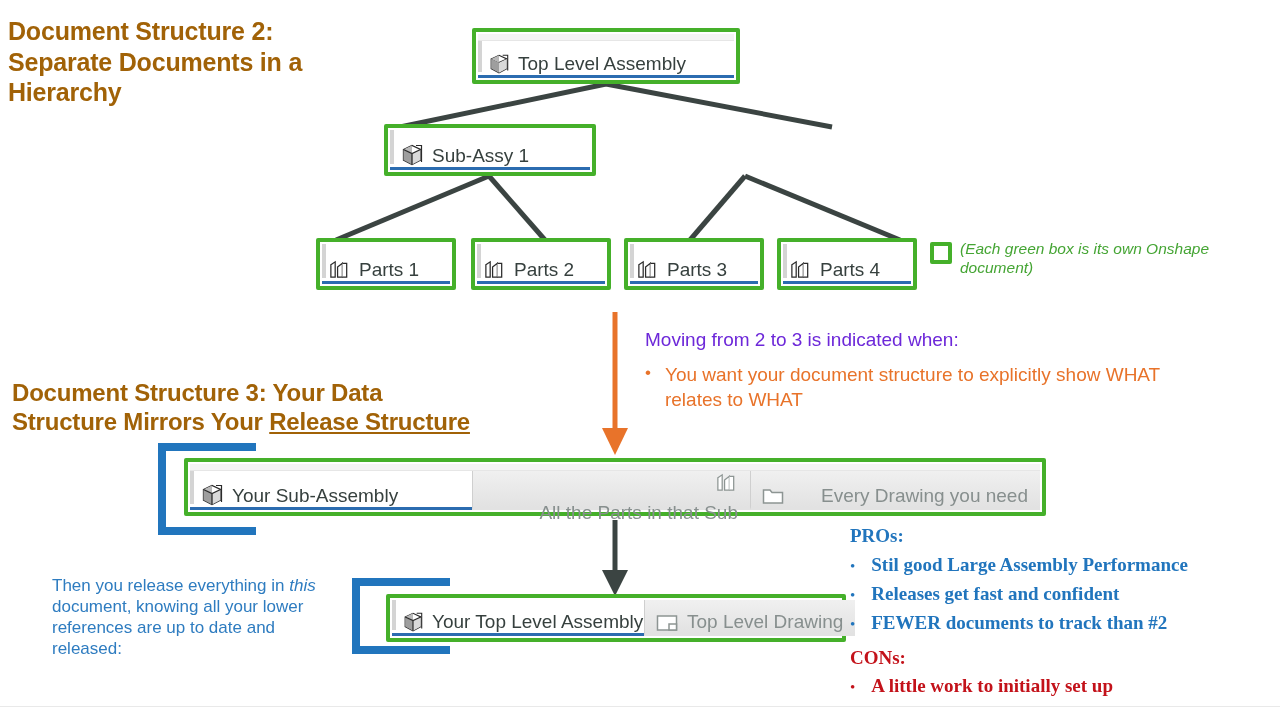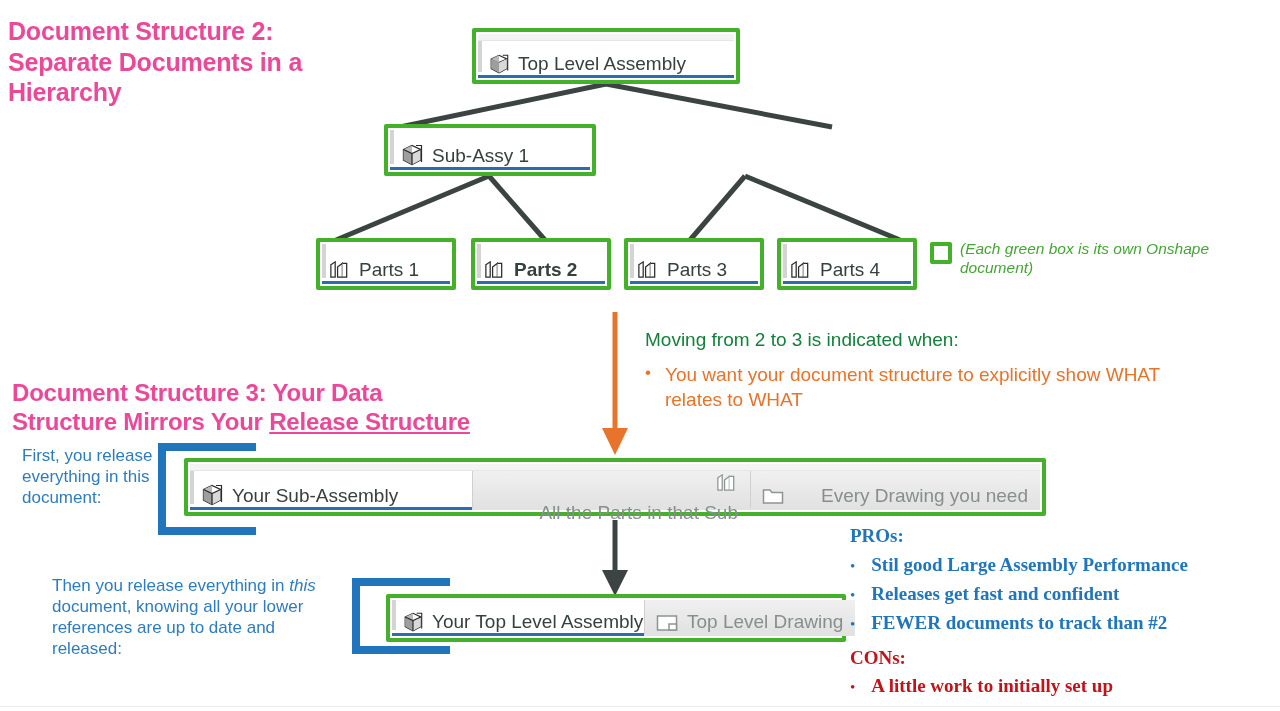--- a/index.html
+++ b/index.html
@@ -8,21 +8,21 @@
     background: #ffffff;
     font-family: "Liberation Sans", sans-serif;
     overflow: hidden;
   }
   #stage { position: relative; width: 1280px; height: 711px; background: #fff; }
 
   
   .heading {
     position: absolute;
     font-weight: bold;
-    color: #ec4899;
+    color: #a16207;
     line-height: 1.22;
     letter-spacing: -0.2px;
   }
   #heading-2 { left: 8px; top: 16px; font-size: 25px; width: 330px; }
   #heading-3 { left: 12px; top: 378px; font-size: 24px; width: 520px; }
   .underline-part { text-decoration: underline; text-underline-offset: 2px; }
 
   
   .doc-box {
     position: absolute;
@@ -81,21 +81,21 @@
     width: 22px; height: 22px;
     border: 4px solid #45b02a; background: #fff; border-radius: 2px;
     margin-top: 2px;
   }
   #legend .txt {
     font-size: 15.5px; font-style: italic; color: #45a534; line-height: 1.2;
   }
 
   
   #orange-block { position: absolute; left: 645px; top: 328px; width: 600px; }
-  #orange-title { font-size: 19px; color: #15803d; line-height: 1.3; }
+  #orange-title { font-size: 19px; color: #6d28d9; line-height: 1.3; }
   #orange-bullet-row { display: flex; gap: 14px; margin-top: 9px; padding-left: 0px; }
   #orange-bullet-row .dot { color: #e8732a; font-size: 17px; line-height: 1.35; }
   #orange-bullet-row .txt { font-size: 19px; color: #e8732a; line-height: 1.33; width: 545px; }
 
   
   .blue-note { position: absolute; color: #2e7cc0; line-height: 1.24; }
   #note-first { left: 22px; top: 445px; width: 140px; font-size: 17px; }
   #note-then  { left: 52px; top: 575px; width: 292px; font-size: 17px; }
   .ital { font-style: italic; }
 
@@ -198,21 +198,21 @@
         <svg width="23" height="23" viewBox="0 0 24 24">
           <path d="M3 7 L7.5 4 L7.5 20 L3 20 Z" fill="#ffffff" stroke="#2b2b2b" stroke-width="1.3"></path>
           <path d="M10 9.5 L15 5.5 L15 20 L10 20 Z" fill="#ffffff" stroke="#2b2b2b" stroke-width="1.3"></path>
           <path d="M15 5.5 L19.5 5.5 L19.5 20 L15 20" fill="#ffffff" stroke="#2b2b2b" stroke-width="1.3"></path>
         </svg>
       </span>
       <span>Parts 1</span>
     </div>
   </div>
 
-  <div class="doc-box" style="left:471px; top:238px; width:140px; height:52px;font-weight:bold;">
+  <div class="doc-box" style="left:471px; top:238px; width:140px; height:52px;">
     <div class="tab active" style="width:100%; padding:0 6px;">
       <span class="ico">
         <svg width="23" height="23" viewBox="0 0 24 24">
           <path d="M3 7 L7.5 4 L7.5 20 L3 20 Z" fill="#ffffff" stroke="#2b2b2b" stroke-width="1.3"></path>
           <path d="M10 9.5 L15 5.5 L15 20 L10 20 Z" fill="#ffffff" stroke="#2b2b2b" stroke-width="1.3"></path>
           <path d="M15 5.5 L19.5 5.5 L19.5 20 L15 20" fill="#ffffff" stroke="#2b2b2b" stroke-width="1.3"></path>
         </svg>
       </span>
       <span>Parts 2</span>
     </div>
@@ -250,21 +250,20 @@
   </div>
 
   <div id="orange-block">
     <div id="orange-title">Moving from 2 to 3 is indicated when:</div>
     <div id="orange-bullet-row">
       <span class="dot">•</span>
       <span class="txt">You want your document structure to explicitly show WHAT relates to WHAT</span>
     </div>
   </div>
 
-  <div id="note-first" class="blue-note">First, you release everything in this document:</div>
 
   <div class="bracket" style="left:158px; top:443px; width:98px; height:92px;">
     <div class="bar" style="left:0; top:0; width:8px; height:92px;"></div>
     <div class="bar" style="left:0; top:0; width:98px; height:8px;"></div>
     <div class="bar" style="left:0; bottom:0; width:98px; height:8px;"></div>
   </div>
 
   <div class="doc-box" style="left:184px; top:458px; width:862px; height:58px;">
     <div class="tab-strip-top"></div>
     <div class="tab active" style="margin-top:7px; width:290px;">

